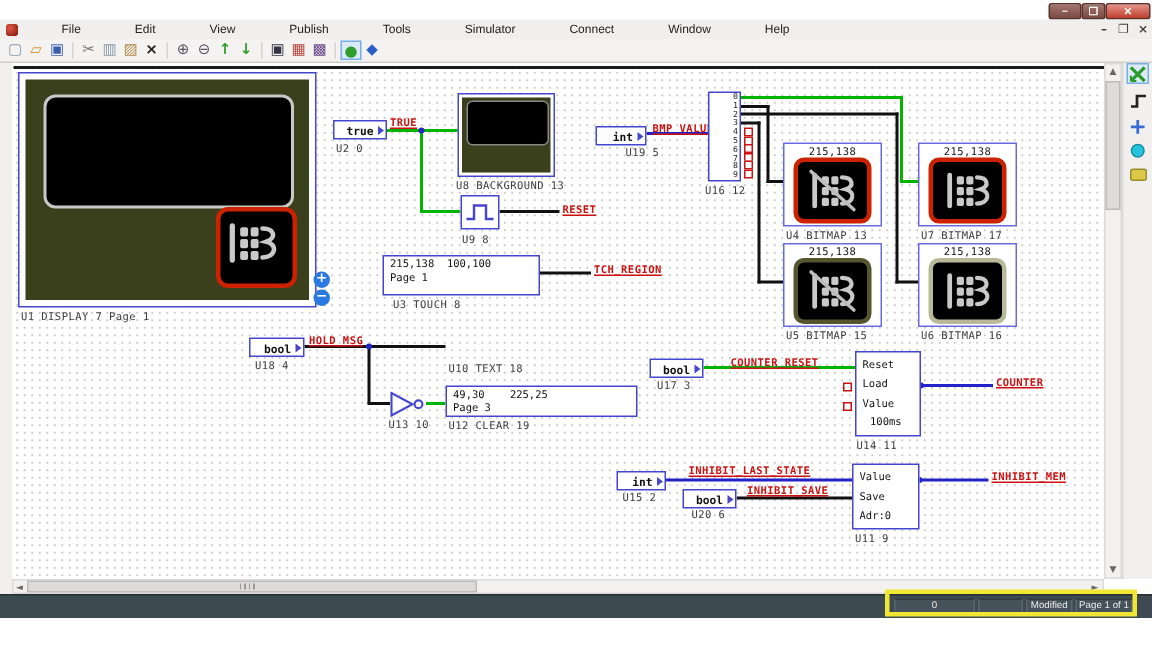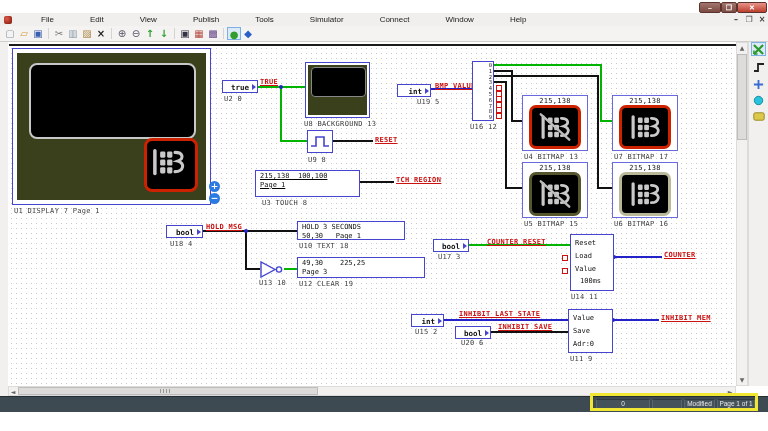--- a/index.html
+++ b/index.html
@@ -279,38 +279,34 @@
   <div class="blk" style="left:612px;top:162px;width:66px;height:56px;border-color:#6a6ae0;">
     <div class="bmptitle">215,138</div>
     <div class="bmpbox" style="border:3px solid #b9b99a;">
       <svg viewBox="0 0 48 48" width="46" height="38">
           <use href="#machine"></use>
         </svg>
     </div>
   </div>
   <div class="ref" style="left:614px;top:220px;">U6 BITMAP 16</div>
 
-  <div class="blk" style="left:255px;top:170px;width:105px;height:27px;text-decoration:underline;">
+  <div class="blk" style="left:255px;top:170px;width:105px;height:27px;">
     <div class="bt">215,138  100,100</div>
     <div class="bt">Page 1</div>
   </div>
   <div class="ref" style="left:262px;top:199px;">U3 TOUCH 8</div>
   <div class="sig" style="left:396px;top:176px;">TCH_REGION</div>
 
   <div class="typeblk" style="left:166px;top:225px;width:37px;">
     <span>bool</span>
     <span class="arr"></span>
   </div>
   <div class="ref" style="left:170px;top:240px;">U18 4</div>
   <div class="sig" style="left:206px;top:223px;">HOLD_MSG</div>
 
-  <div class="blk" style="left:297px;top:221px;width:108px;height:19px;">
-    <div class="bt">HOLD 3 SECONDS</div>
-    <div class="bt">50,30   Page 1</div>
-  </div>
   <div class="ref" style="left:299px;top:242px;">U10 TEXT 18</div>
 
   <div class="abs" style="left:260px;top:261px;">
     <svg width="26" height="17" viewBox="0 0 26 17">
       <polygon points="1,1 1,16 15,8.5" fill="#fff" stroke="#4545cf" stroke-width="1.4"></polygon>
       <circle cx="19" cy="8.5" r="2.6" fill="#fff" stroke="#4545cf" stroke-width="1.4"></circle>
     </svg>
   </div>
   <div class="ref" style="left:259px;top:279px;">U13 10</div>
 

